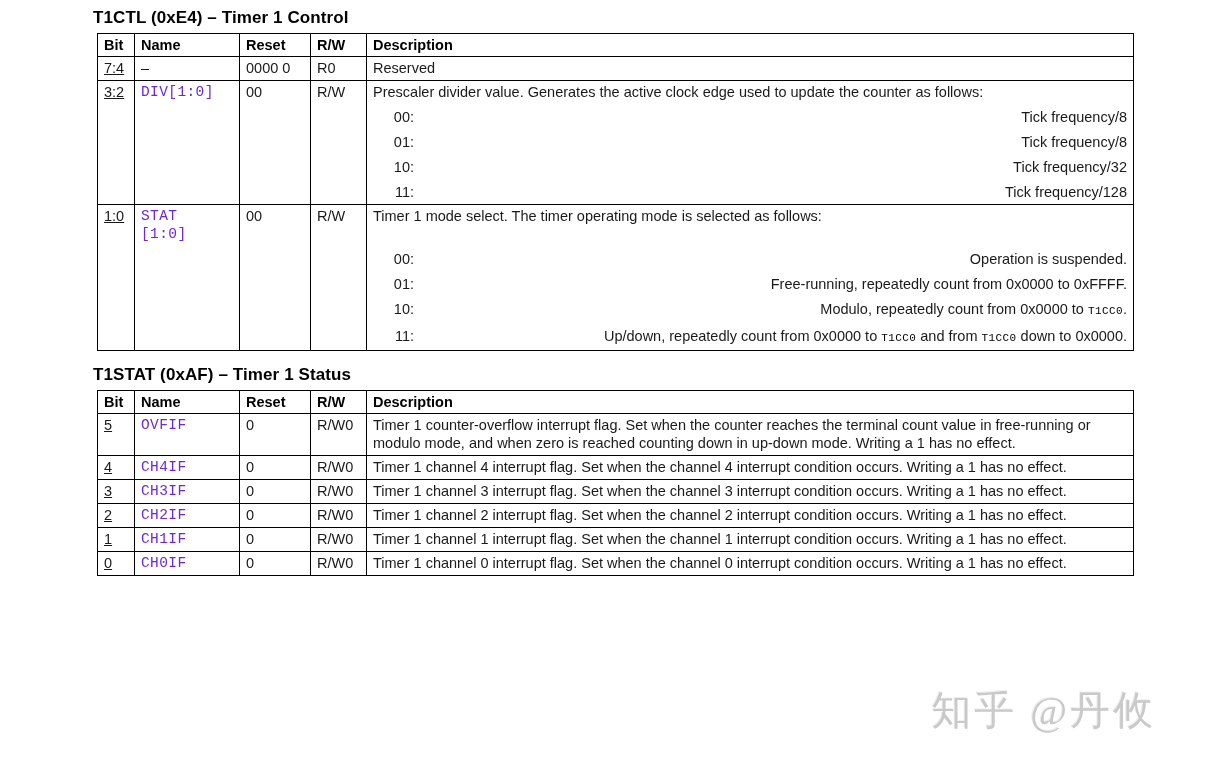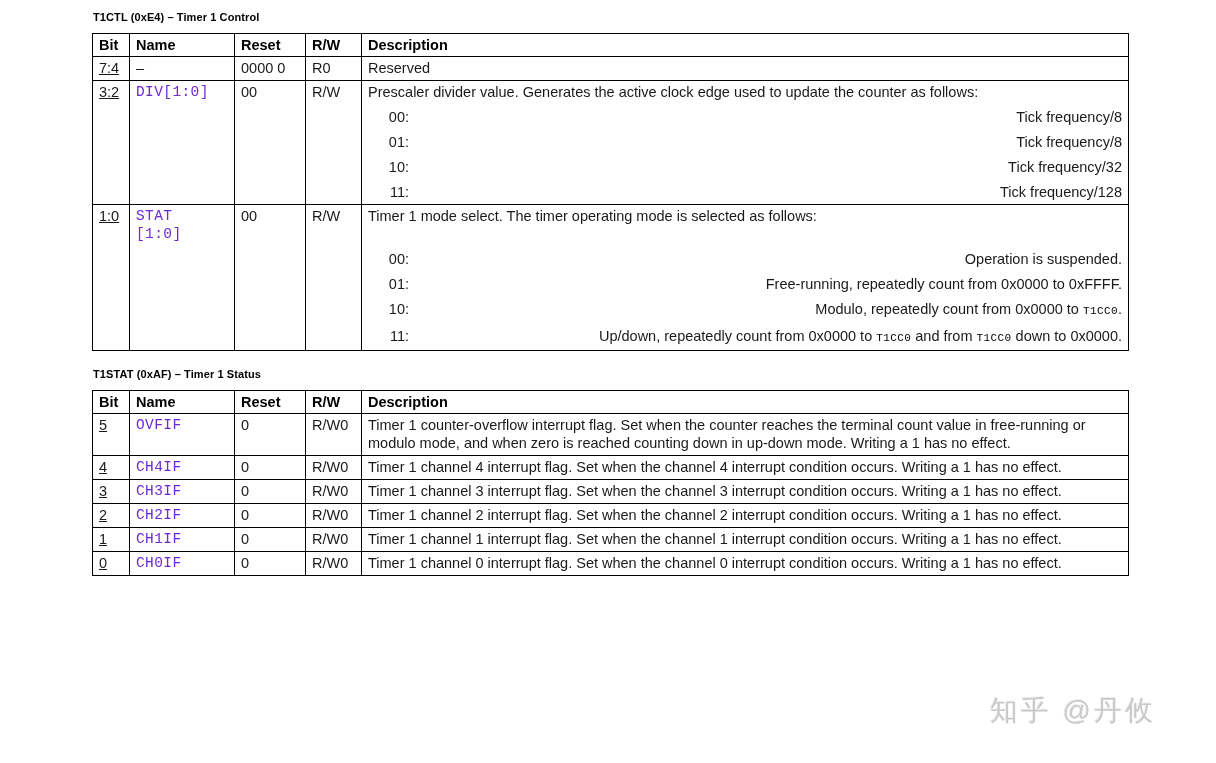--- a/index.html
+++ b/index.html
@@ -10,27 +10,27 @@
     font-family: "Liberation Sans", sans-serif;
     color: #1a1a1a;
     overflow: hidden;
   }
   .page { position: relative; width: 1216px; height: 763px; }
   .content {
     position: absolute; left: 92px; top: 8px; width: 1036px;
     z-index: 1;
   }
   .reg-title {
-    font-size: 11px; font-weight: 700; color: #000;
+    font-size: 17px; font-weight: 700; color: #000;
     margin: 0 0 6px 1px; line-height: 19px;
     letter-spacing: 0.1px;
   }
   table.reg {
     border-collapse: collapse; table-layout: fixed;
-    width: 1036px; margin: 0 0 14px 0;
+    width: 1036px; margin: 0 0 14px 5px;
     background: transparent;
   }
   table.reg th, table.reg td {
     border: 1px solid #000;
     vertical-align: top;
     font-size: 14.5px; line-height: 18px;
     padding: 2px 6px 3px 6px;
     overflow: hidden;
   }
   table.reg th {
@@ -49,24 +49,24 @@
     font-family: "Liberation Mono", "DejaVu Sans Mono", monospace;
     font-size: 11px; color: #000000; letter-spacing: 0.4px;
   }
   .opt { display: flex; margin-top: 7px; text-align: right; }
   .opt-gap { margin-top: 25px; }
   .opt-val { flex: 0 0 41px; }
   .opt-text { flex: 1 1 auto; }
   .watermark {
     position: absolute; top: 694px; right: 60px;
     z-index: 0;
-    font-size: 28px; line-height: 34px;
+    font-size: 40px; line-height: 34px;
     color: #c9c9c9; letter-spacing: 3px;
     text-shadow: 1px 1px 0 #ffffff, -1px -1px 0 #ededed;
-    font-family: Liberation Sans, sans-serif;
+    font-family: Liberation Serif, serif;
     user-select: none;
   }
 </style>
 </head>
 <body>
 
 <div class="page">
   <div class="watermark">知乎 @丹攸</div>
 
   <div class="content">

